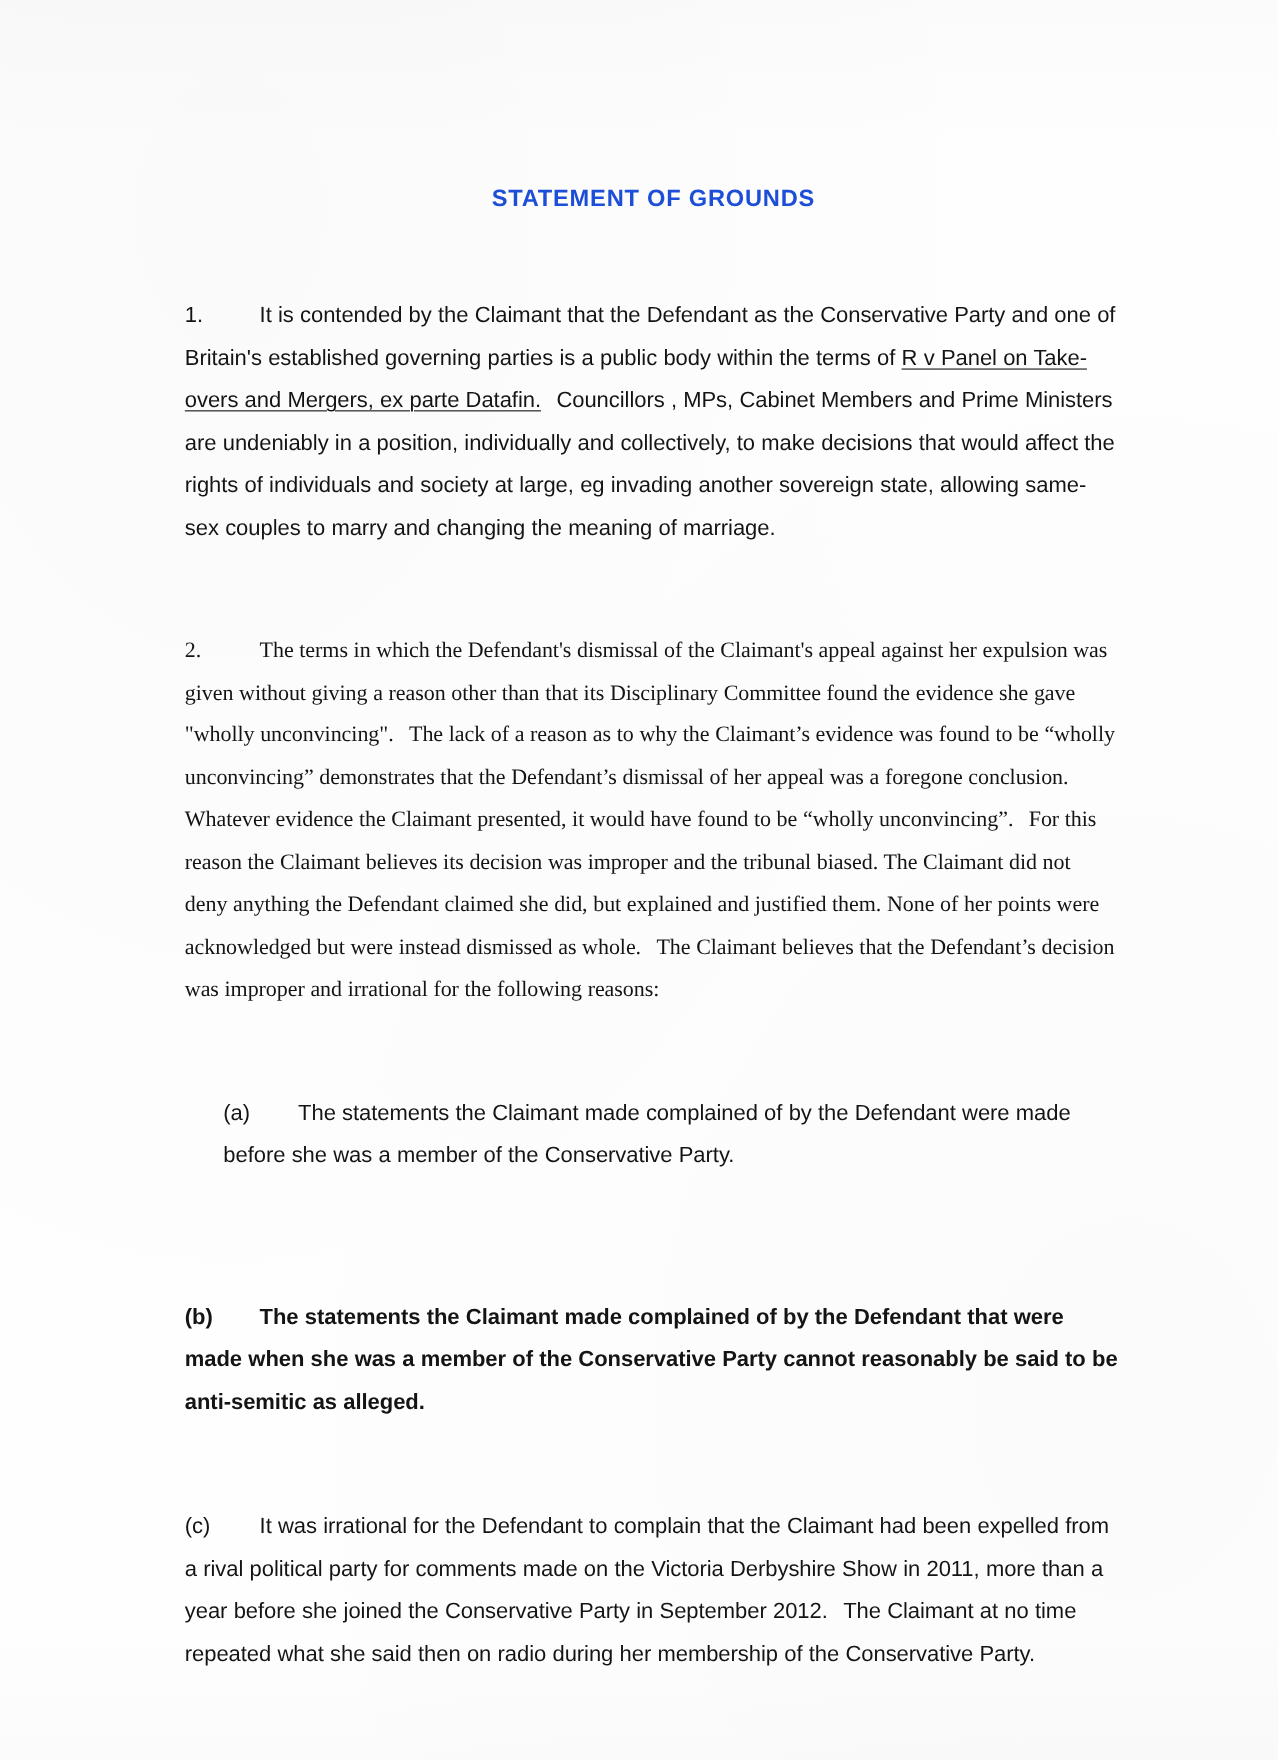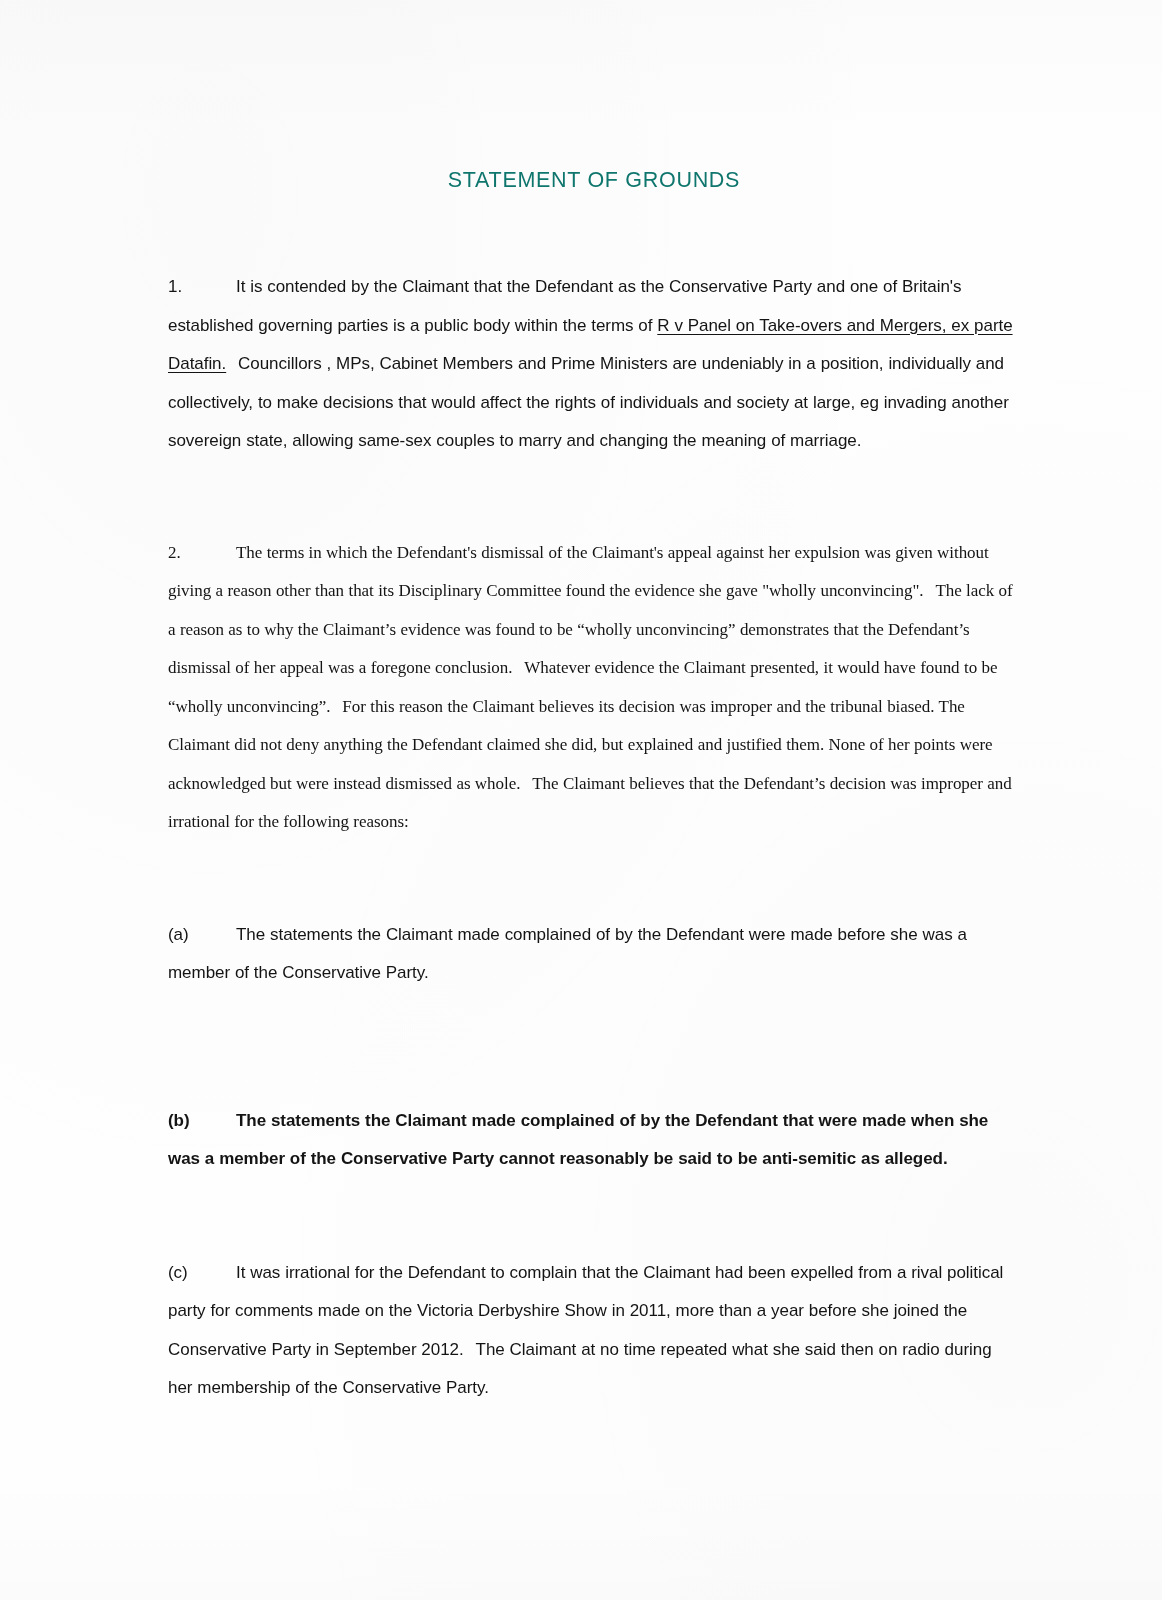--- a/index.html
+++ b/index.html
@@ -35,41 +35,41 @@
     position: absolute;
     left: 168px;
     top: 0;
     width: 848px;
   }
 
   .doc-title {
     text-align: center;
     font-size: 21.5px;
     letter-spacing: 0.7px;
-    font-weight: 400;
+    font-weight: 700;
     margin: 0;
     padding-top: 168px;
-    color: #0f766e;
+    color: #1d4ed8;
     text-indent: 4px;
   }
 
   .para {
-    font-size: 17px;
+    font-size: 20px;
     line-height: 38.5px;
     text-align: left;
     color: #141414;
     margin: 0;
     letter-spacing: -0.05px;
     word-spacing: 0.2px;
   }
 
   
   .para-1   { margin-top: 75px; }
   .para-2   { margin-top: 73px; font-family: Liberation Serif, serif; }
-  .para-a   { margin-top: 74px; }
+  .para-a   { margin-top: 74px; margin-left: 35px; }
   .para-b   { margin-top: 109px; font-weight: bold; }
   .para-c   { margin-top: 75px; }
 
   .marker {
     display: inline-block;
     width: 68px;
   }
 
   .cite {
     text-decoration: underline;

